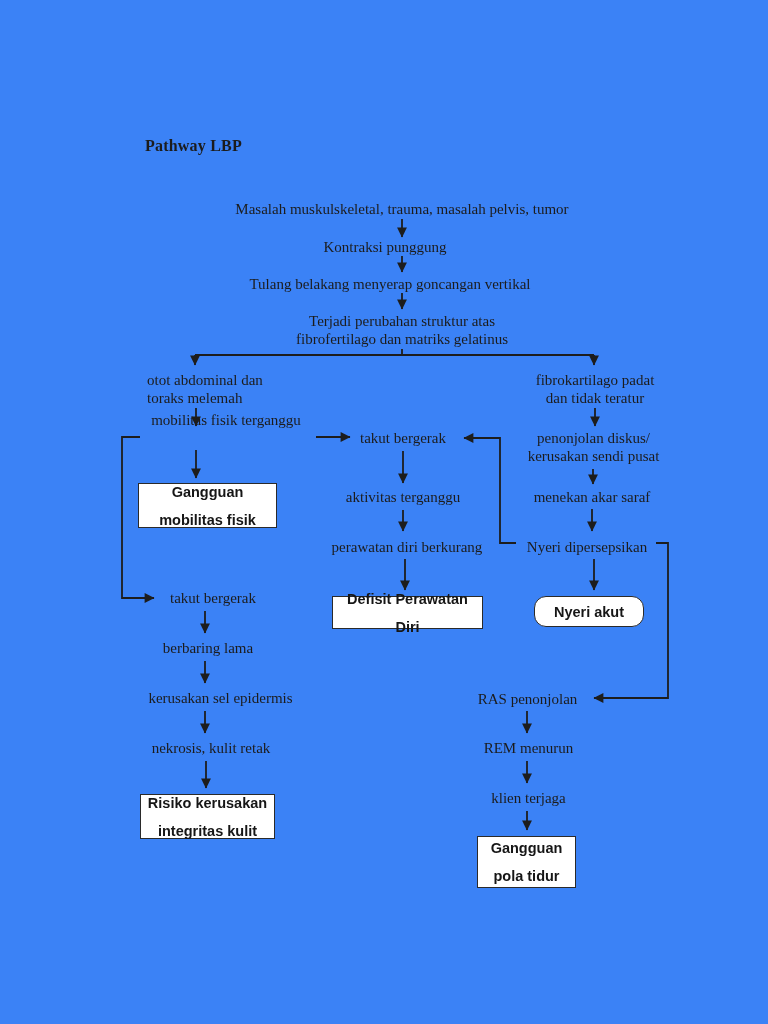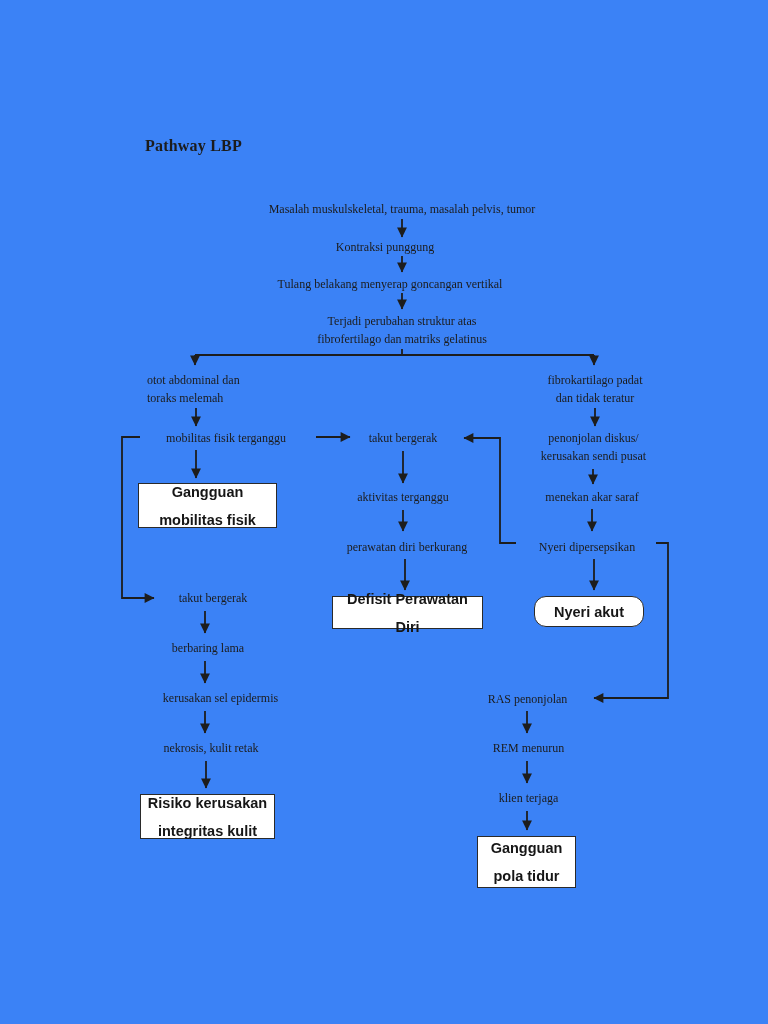--- a/index.html
+++ b/index.html
@@ -2,42 +2,42 @@
 <html><head>
 <meta charset="utf-8">
 <style>
   html, body { margin:0; padding:0; background:#ffffff; }
   .page {
     position:relative; width:768px; height:1024px; background:#3b82f6;
     font-family:"Liberation Serif", serif; color:#1c1c1c; overflow:hidden;
   }
   .connectors { position:absolute; left:0; top:0; width:768px; height:1024px; }
   .node {
-    position:absolute; font-size:12px; line-height:18px;
+    position:absolute; font-size:15px; line-height:18px;
     white-space:pre-line; color:#1c1c1c;
   }
   .center { text-align:center; }
   .title {
     position:absolute; left:145px; top:137px;
     font-size:16px; font-weight:bold; letter-spacing:.2px;
   }
   .dx-box {
     position:absolute; border:1.5px solid #2a2a2a; background:#ffffff;
     display:flex; align-items:center; justify-content:center; text-align:center;
     font-family:"Liberation Sans", sans-serif; font-weight:bold;
     font-size:14.5px; line-height:28px; white-space:pre-line; color:#161616;
   }
   
   .n-root        { left:202px; top:200px; width:400px; }
   .n-kontraksi   { left:285px; top:238px; width:200px;font-family:Liberation Serif, serif; }
   .n-tulang      { left:190px; top:275px; width:400px; }
   .n-perubahan   { left:252px; top:312px; width:300px; }
   .n-otot        { left:147px; top:371px; width:160px; }
   .n-fibro       { left:495px; top:371px; width:200px; }
-  .n-mobilitas   { left:141px; top:429px; width:170px;font-family:Liberation Serif, serif; }
+  .n-mobilitas   { left:141px; top:411px; width:170px;font-family:Liberation Serif, serif; }
   .n-takut1      { left:328px; top:429px; width:150px; }
   .n-penonjolan  { left:511px; top:429px; width:165px; }
   .n-aktivitas   { left:328px; top:488px; width:150px; }
   .n-menekan     { left:517px; top:488px; width:150px; }
   .n-perawatan   { left:327px; top:538px; width:160px; }
   .n-nyeri       { left:512px; top:538px; width:150px; }
   .n-takut2      { left:158px; top:589px; width:110px; }
   .n-berbaring   { left:153px; top:639px; width:110px; }
   .n-epidermis   { left:143px; top:689px; width:155px; }
   .n-nekrosis    { left:141px; top:739px; width:140px; }

